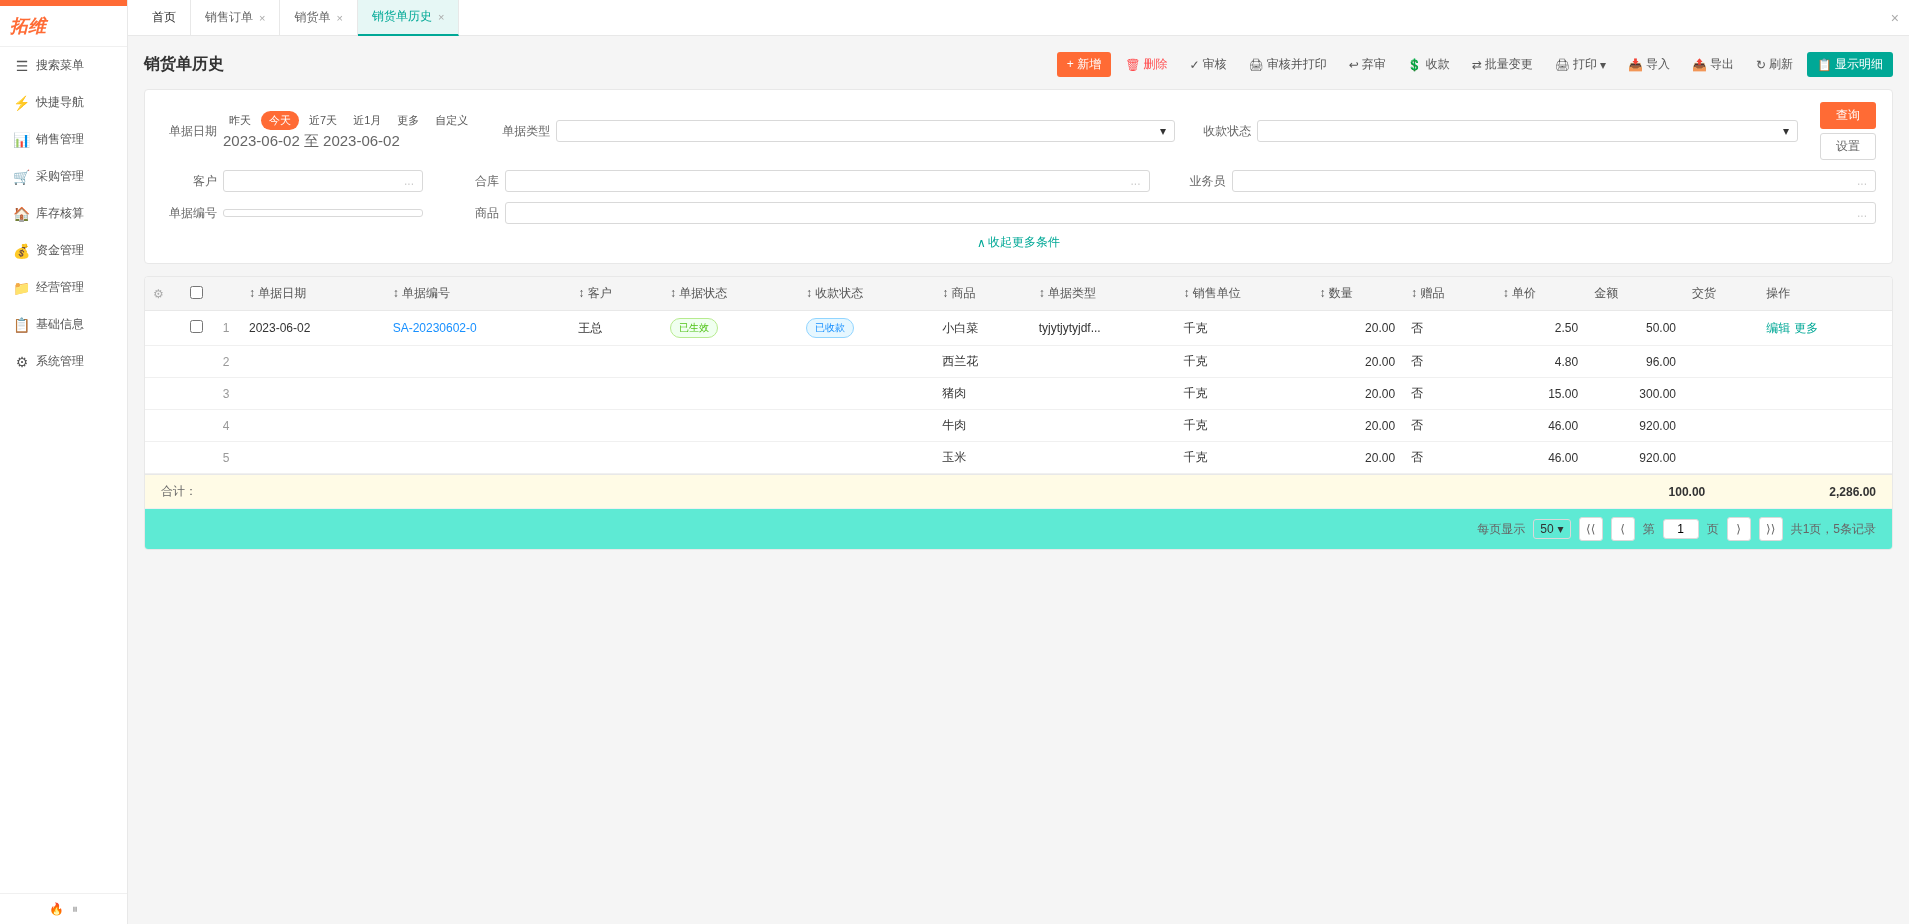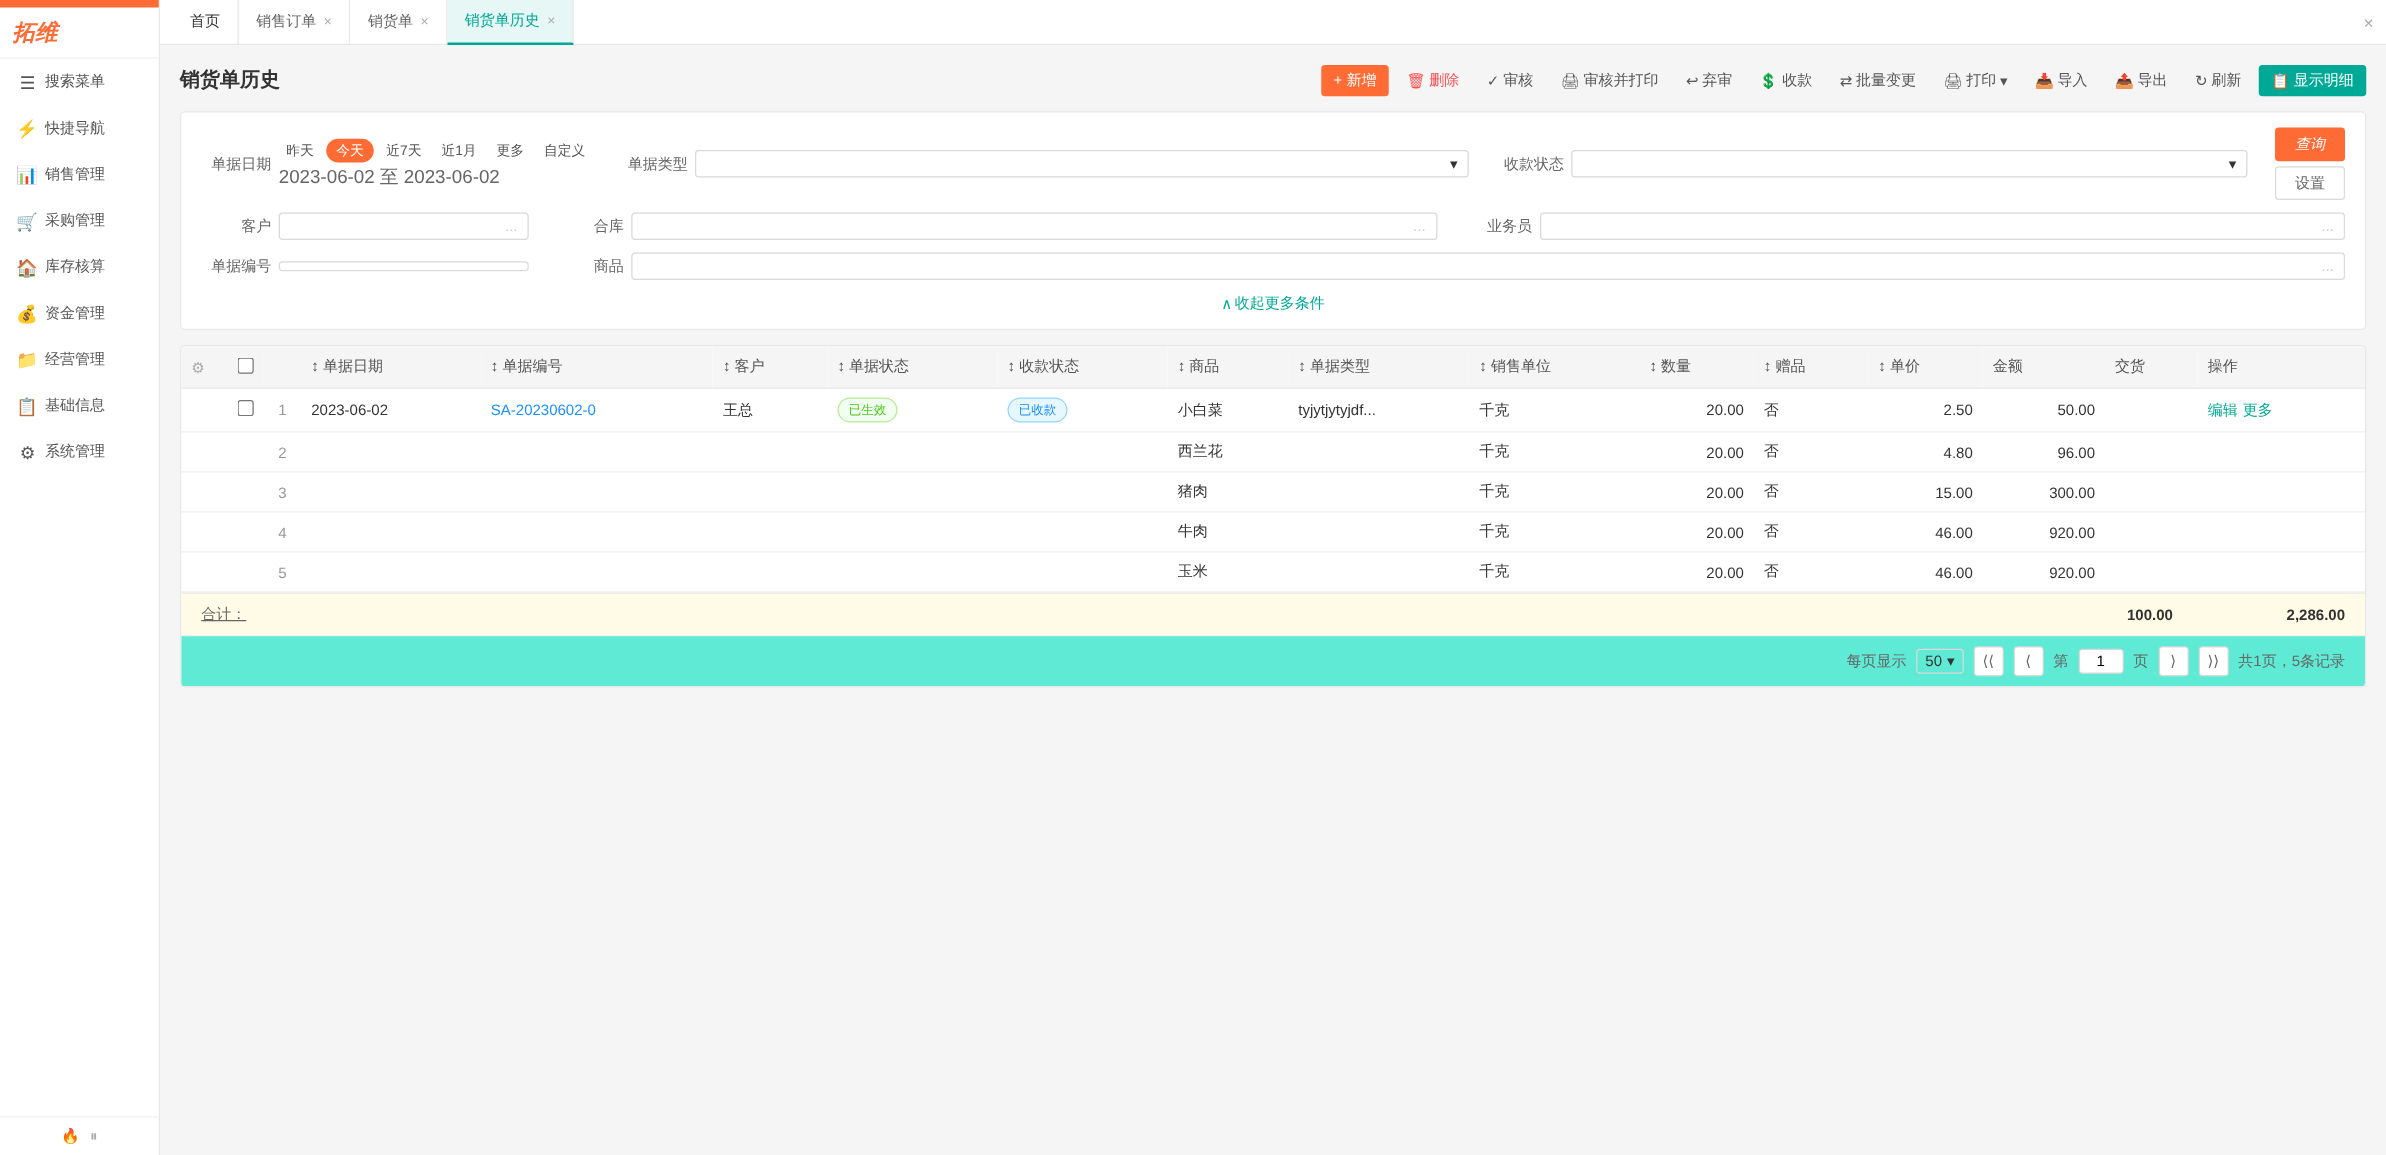--- a/index.html
+++ b/index.html
@@ -56,34 +56,34 @@
     .data-table td { padding: 7px 8px; border-bottom: 1px solid #f0f0f0; color: #333; }
     .data-table .row-num { color: #999; text-align: center; width: 30px; }
     .data-table .checkbox-col { width: 30px; text-align: center; }
     .badge { display: inline-block; padding: 2px 8px; border-radius: 10px; font-size: 10px; }
     .badge-green { background: #f0fff0; color: #52c41a; border: 1px solid #b7eb8f; }
     .badge-blue { background: #e6f7ff; color: #1890ff; border: 1px solid #91d5ff; }
     .action-link { color: #00a896; cursor: pointer; margin-right: 4px; }
 
     
     .table-footer { background: #fffbe6; padding: 8px 16px; display: flex; align-items: center; border-top: 1px solid #e8e8e8; }
-    .footer-label { color: #666; margin-right: 20px; text-decoration: underline; }
-    .footer-total { margin-left: auto; display: flex; gap: 27px; }
+    .footer-label { color: #666; margin-right: 20px; }
+    .footer-total { margin-left: auto; display: flex; gap: 60px; }
     .footer-total span { color: #333; font-weight: bold; }
 
     
     .pagination { display: flex; align-items: center; justify-content: flex-end; padding: 8px 16px; background: #5eead4; border-top: 1px solid #f0f0f0; gap: 8px; font-size: 12px; }
     .pagination-label { color: #666; }
     .page-size-select { border: 1px solid #d9d9d9; border-radius: 3px; padding: 2px 6px; font-size: 12px; display: flex; align-items: center; gap: 4px; cursor: pointer; }
     .page-btn { width: 24px; height: 24px; border: 1px solid #d9d9d9; border-radius: 3px; display: flex; align-items: center; justify-content: center; cursor: pointer; color: #666; background: #fff; font-size: 12px; }
     .page-input { width: 36px; border: 1px solid #d9d9d9; border-radius: 3px; text-align: center; padding: 2px 4px; font-size: 12px; }
     .page-info { color: #666; }
 
     
-    .query-btn { background: #ff6b35; color: #fff; border: none; border-radius: 3px; padding: 5px 16px; cursor: pointer; font-size: 12px; font-style: italic; }
+    .query-btn { background: #ff6b35; color: #fff; border: none; border-radius: 3px; padding: 5px 16px; cursor: pointer; font-size: 12px; }
     .settings-btn { background: #fff; color: #666; border: 1px solid #d9d9d9; border-radius: 3px; padding: 4px 10px; cursor: pointer; font-size: 12px; }
 
     .gear-col { width: 36px; text-align: center; }
     .settings-icon { color: #aaa; cursor: pointer; }
     
     input[type="checkbox"] { cursor: pointer; }
   </style>
 </head>
 <body>
 

